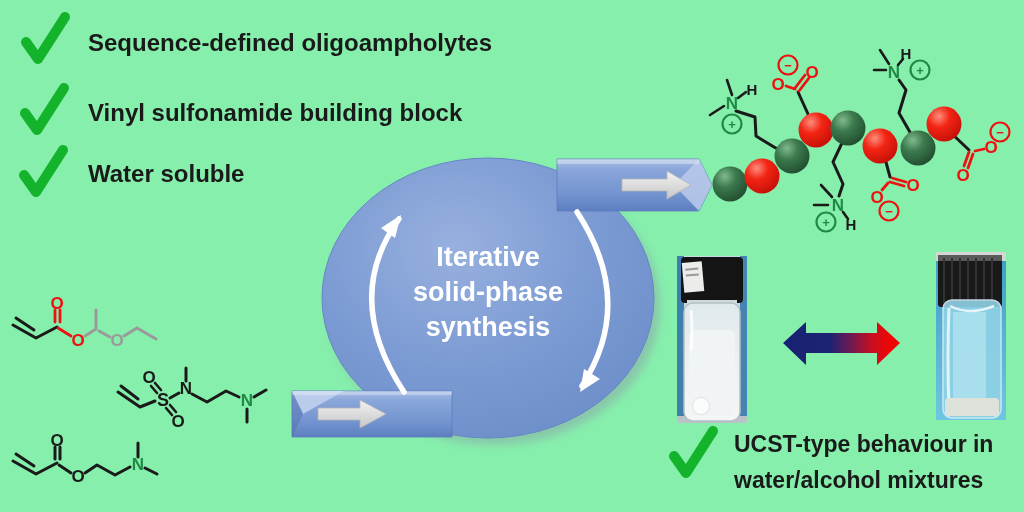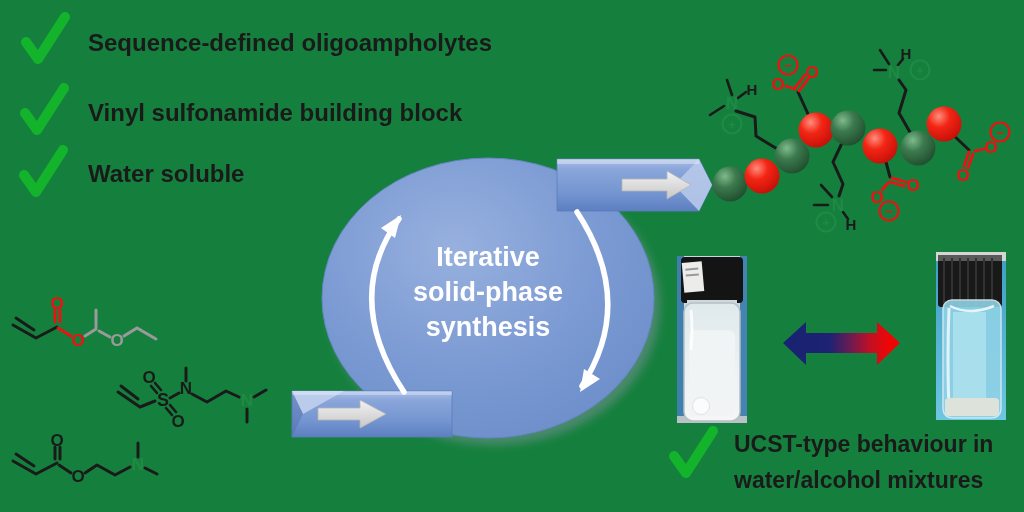--- a/index.html
+++ b/index.html
@@ -1,17 +1,17 @@
 <!DOCTYPE html>
 <html><head>
 <meta charset="utf-8">
 <style>
   html,body{margin:0;padding:0;}
   body{font-family:"Liberation Sans",sans-serif;background:#e8e8e8;}
-  .canvas{position:relative;width:1024px;height:512px;background:#15803d;overflow:hidden;}
+  .canvas{position:relative;width:1024px;height:512px;background:#86efac;overflow:hidden;}
   svg text{font-family:"Liberation Sans",sans-serif;}
   .check-label{font-size:24px;font-weight:bold;fill:#1a1a1a;}
   .outcome-label{font-size:23px;font-weight:bold;fill:#1a1a1a;}
   .cycle-label{font-size:27px;font-weight:bold;fill:#ffffff;text-anchor:middle;}
   .atom{font-size:17px;font-weight:bold;text-anchor:middle;}
   .atom-h{font-size:15px;font-weight:bold;text-anchor:middle;fill:#1a1a1a;}
   .atom-red{fill:#ee1111;}
   .atom-green{fill:#1f8a44;}
   .atom-black{fill:#1a1a1a;}
   .atom-gray{fill:#9a9a9a;}

